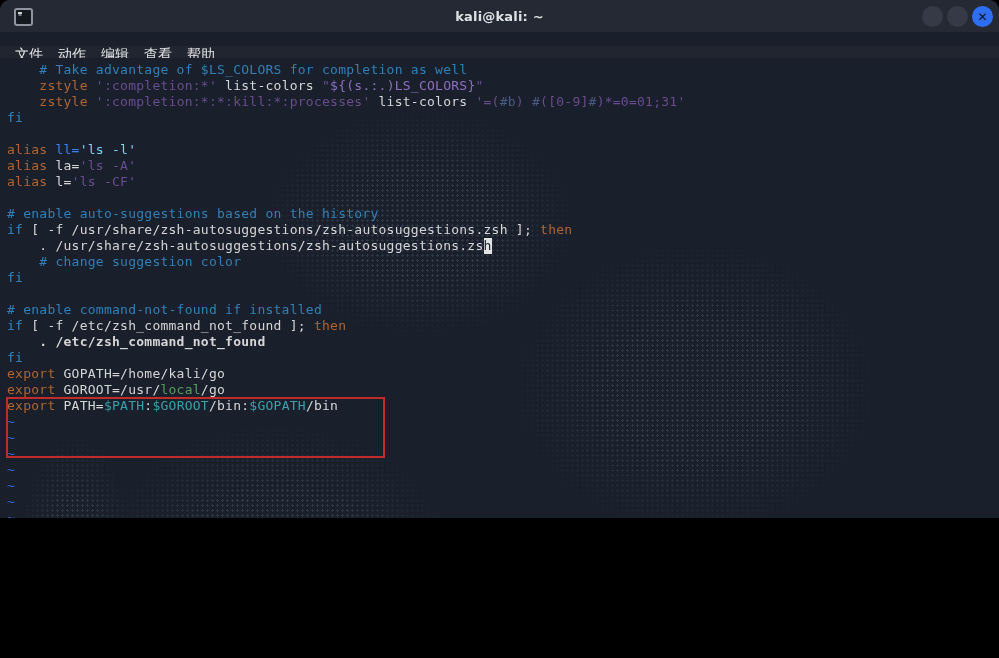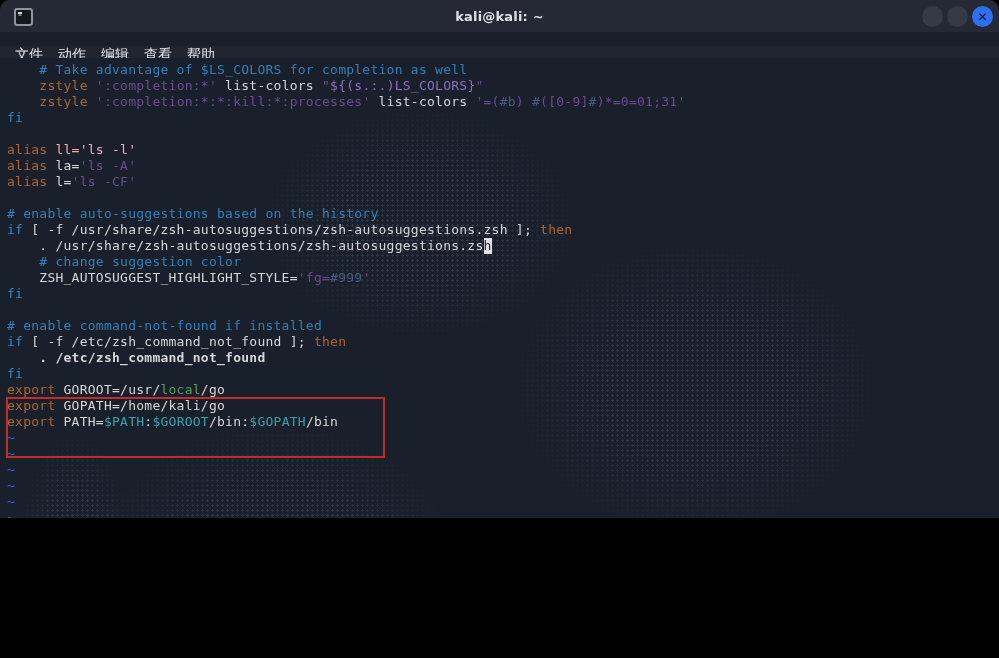--- a/index.html
+++ b/index.html
@@ -102,37 +102,36 @@
     <div class="wm wm3"></div>
     <div class="wm wm4"></div>
     <div class="wm wm5"></div>
 
     <div class="code-area" id="code-lines">
         <div class="code-line"><span style="color: rgb(49, 129, 184);">    # Take advantage of $LS_COLORS for completion as well</span></div>
         <div class="code-line"><span style="color: rgb(214, 214, 214);">    </span><span style="color: rgb(176, 101, 50);">zstyle</span><span style="color: rgb(214, 214, 214);"> </span><span style="color: rgb(106, 76, 144);">':completion:*'</span><span style="color: rgb(214, 214, 214);"> list-colors </span><span style="color: rgb(106, 76, 144);">"</span><span style="color: rgb(143, 111, 192);">${(s.:.)LS_COLORS}</span><span style="color: rgb(106, 76, 144);">"</span></div>
         <div class="code-line"><span style="color: rgb(214, 214, 214);">    </span><span style="color: rgb(176, 101, 50);">zstyle</span><span style="color: rgb(214, 214, 214);"> </span><span style="color: rgb(106, 76, 144);">':completion:*:*:kill:*:processes'</span><span style="color: rgb(214, 214, 214);"> list-colors </span><span style="color: rgb(106, 76, 144);">'=(</span><span style="color: rgb(74, 90, 130);">#b</span><span style="color: rgb(106, 76, 144);">) </span><span style="color: rgb(74, 90, 130);">#</span><span style="color: rgb(106, 76, 144);">([0-9]</span><span style="color: rgb(74, 90, 130);">#</span><span style="color: rgb(106, 76, 144);">)*=0=01;31'</span></div>
         <div class="code-line"><span style="color: rgb(52, 137, 192);">fi</span></div>
         <div class="code-line"></div>
-        <div class="code-line"><span style="color: rgb(176, 101, 50);">alias</span><span style="color: #fca5a5;"> ll=</span><span style="color: #f9a8d4;">'ls -l'</span></div>
+        <div class="code-line"><span style="color: rgb(176, 101, 50);">alias</span><span style="color: #3b82f6;"> ll=</span><span style="color: #7dd3fc;">'ls -l'</span></div>
         <div class="code-line"><span style="color: rgb(176, 101, 50);">alias</span><span style="color: rgb(214, 214, 214);"> la=</span><span style="color: rgb(106, 76, 144);">'ls -A'</span></div>
         <div class="code-line"><span style="color: rgb(176, 101, 50);">alias</span><span style="color: rgb(214, 214, 214);"> l=</span><span style="color: rgb(106, 76, 144);">'ls -CF'</span></div>
         <div class="code-line"></div>
         <div class="code-line"><span style="color: rgb(49, 129, 184);"># enable auto-suggestions based on the history</span></div>
         <div class="code-line"><span style="color: rgb(52, 137, 192);">if</span><span style="color: rgb(214, 214, 214);"> [ -f /usr/share/zsh-autosuggestions/zsh-autosuggestions.zsh ]; </span><span style="color: rgb(176, 101, 50);">then</span></div>
         <div class="code-line"><span style="color: rgb(214, 214, 214);">    . /usr/share/zsh-autosuggestions/zsh-autosuggestions.zs</span><span class="cursor-block" style="color: rgb(25, 31, 43); background: rgb(226, 226, 226);">h</span></div>
         <div class="code-line"><span style="color: rgb(49, 129, 184);">    # change suggestion color</span></div>
-        <div class="code-line"><span style="color: rgb(214, 214, 214);">    ZSH_AUTOSUGGEST_HIGHLIGHT_STYLE=</span><span style="color: rgb(106, 76, 144);">'fg=</span><span style="color: rgb(74, 90, 130);">#999</span><span style="color: rgb(106, 76, 144);">'</span></div>
         <div class="code-line"><span style="color: rgb(52, 137, 192);">fi</span></div>
         <div class="code-line"></div>
         <div class="code-line"><span style="color: rgb(49, 129, 184);"># enable command-not-found if installed</span></div>
         <div class="code-line"><span style="color: rgb(52, 137, 192);">if</span><span style="color: rgb(214, 214, 214);"> [ -f /etc/zsh_command_not_found ]; </span><span style="color: rgb(176, 101, 50);">then</span></div>
         <div class="code-line"><span style="color: rgb(214, 214, 214); font-weight: bold;">    . /etc/zsh_command_not_found</span></div>
         <div class="code-line"><span style="color: rgb(52, 137, 192);">fi</span></div>
+        <div class="code-line"><span style="color: rgb(176, 101, 50);">export</span><span style="color: rgb(214, 214, 214);"> GOPATH=/home/kali/go</span></div>
         <div class="code-line"><span style="color: rgb(176, 101, 50);">export</span><span style="color: rgb(214, 214, 214);"> GOROOT=/usr/</span><span style="color: rgb(86, 160, 92);">local</span><span style="color: rgb(214, 214, 214);">/go</span></div>
-        <div class="code-line"><span style="color: rgb(176, 101, 50);">export</span><span style="color: rgb(214, 214, 214);"> GOPATH=/home/kali/go</span></div>
         <div class="code-line"><span style="color: rgb(176, 101, 50);">export</span><span style="color: rgb(214, 214, 214);"> PATH=</span><span style="color: rgb(56, 162, 173);">$PATH</span><span style="color: rgb(214, 214, 214);">:</span><span style="color: rgb(56, 162, 173);">$GOROOT</span><span style="color: rgb(214, 214, 214);">/bin:</span><span style="color: rgb(56, 162, 173);">$GOPATH</span><span style="color: rgb(214, 214, 214);">/bin</span></div>
         <div class="code-line"><span style="color: rgb(59, 100, 207);">~</span></div>
         <div class="code-line"><span style="color: rgb(59, 100, 207);">~</span></div>
         <div class="code-line"><span style="color: rgb(59, 100, 207);">~</span></div>
         <div class="code-line"><span style="color: rgb(59, 100, 207);">~</span></div>
         <div class="code-line"><span style="color: rgb(59, 100, 207);">~</span></div>
         <div class="code-line"><span style="color: rgb(59, 100, 207);">~</span></div>
         <div class="code-line"><span style="color: rgb(59, 100, 207);">~</span></div>
         <div class="code-line"><span style="color: rgb(59, 100, 207);">~</span></div>
         <div class="code-line"><span style="color: rgb(59, 100, 207);">~</span></div>

